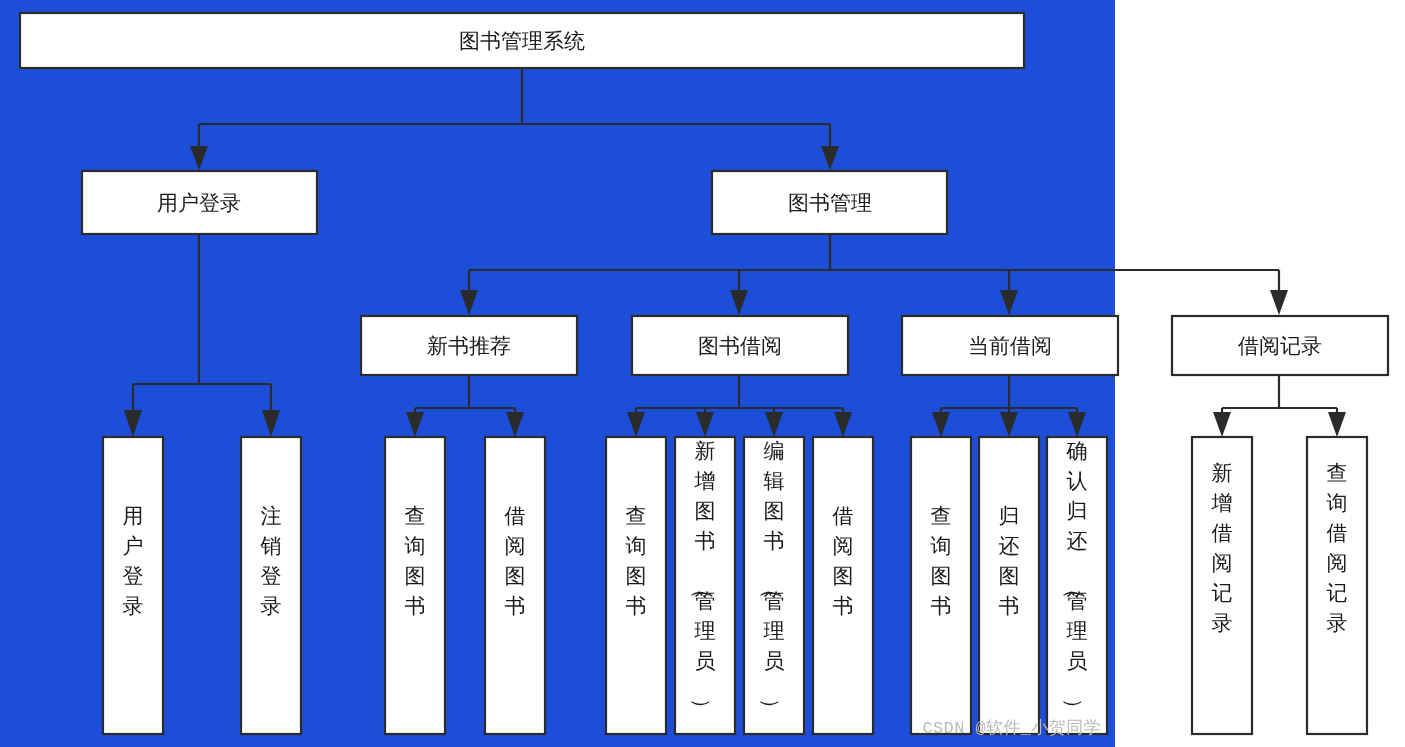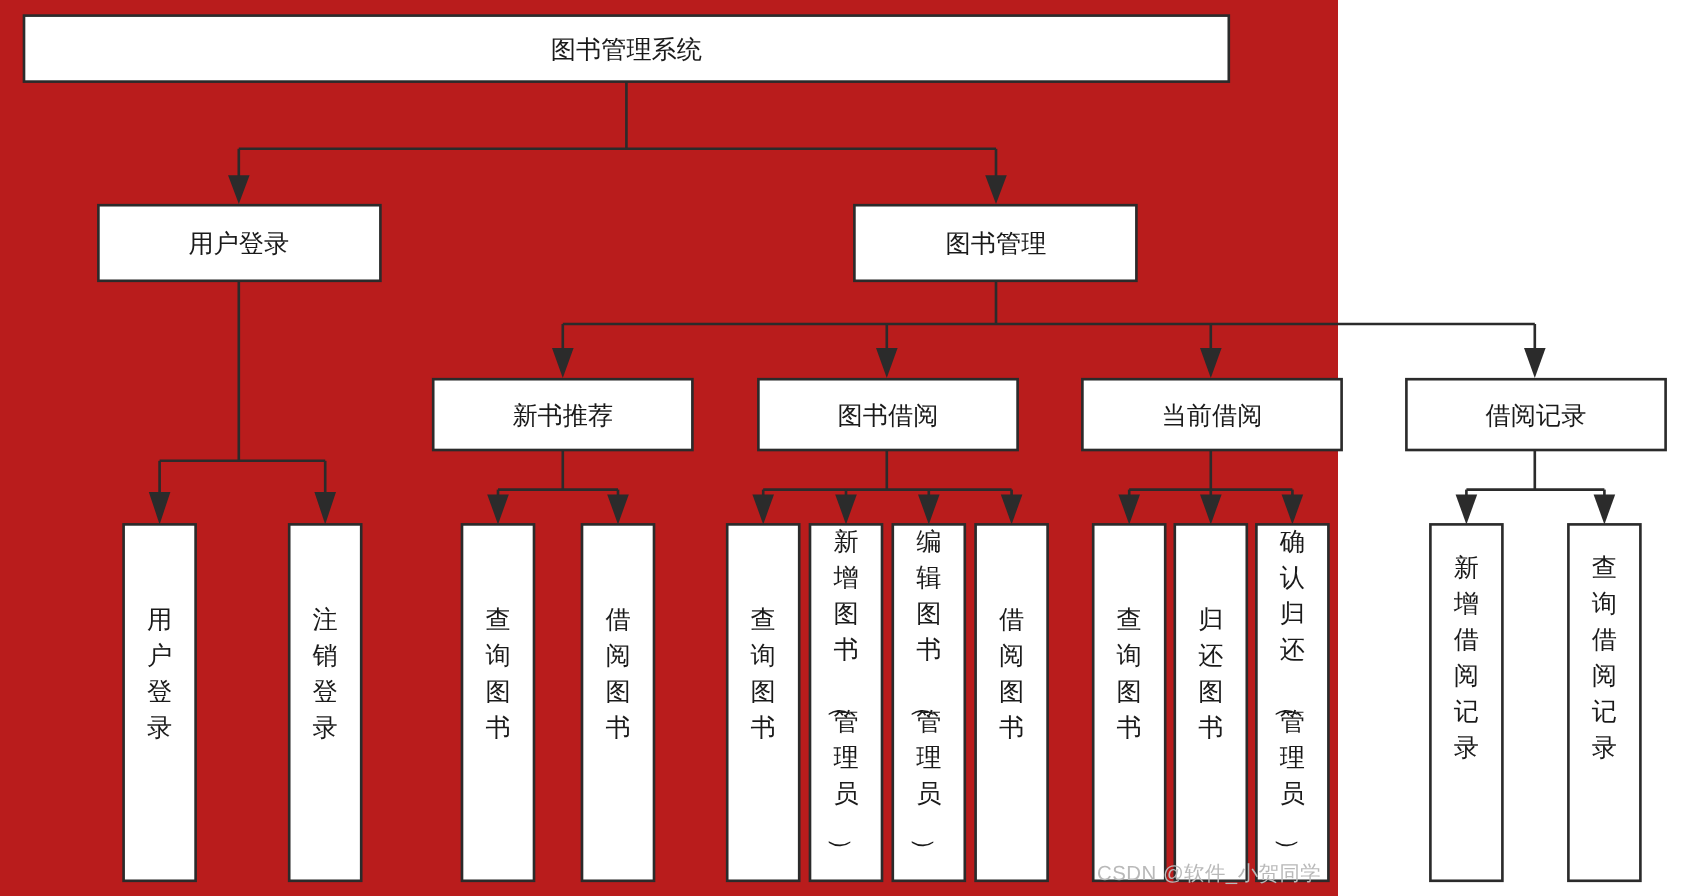--- a/index.html
+++ b/index.html
@@ -11,21 +11,21 @@
   body {
     font-family: "DejaVu Sans", "Liberation Sans", sans-serif;
     width: 1405px;
     height: 747px;
     overflow: hidden;
   }
   #diagram-root {
     position: relative;
     width: 1115px;
     height: 747px;
-    background: #b91c1c;
+    background: #1d4ed8;
   }
   svg#tree-svg {
     position: absolute;
     left: 0;
     top: 0;
     width: 1405px;
     height: 747px;
     display: block;
   }
   .node-box {
@@ -53,21 +53,21 @@
   .node-label-v {
     font-family: "DejaVu Sans", "Liberation Sans", sans-serif;
     font-size: 21px;
     fill: #1a1a1a;
     text-anchor: middle;
   }
   .watermark-text {
     position: absolute;
     right: 14px;
     bottom: 8px;
-    font-family: Liberation Sans, sans-serif;
+    font-family: Liberation Mono, monospace;
     font-size: 17px;
     color: #b9b9b9;
     white-space: nowrap;
     letter-spacing: 0.4px;
     user-select: none;
   }
 </style>
 </head>
 <body>
 

